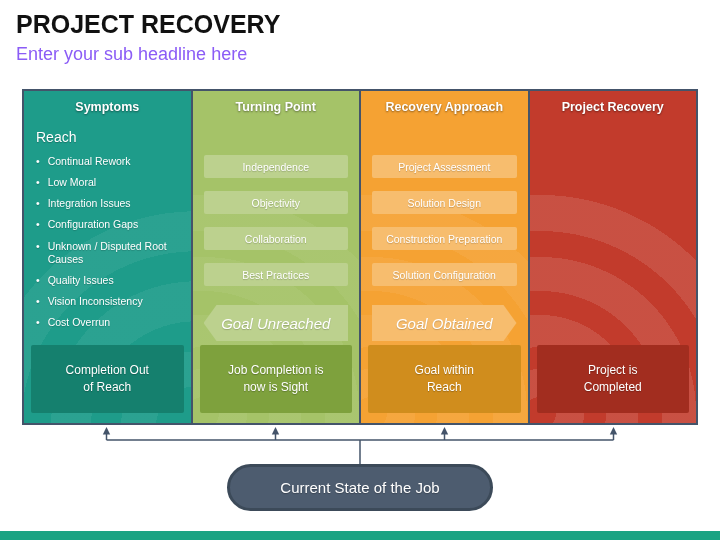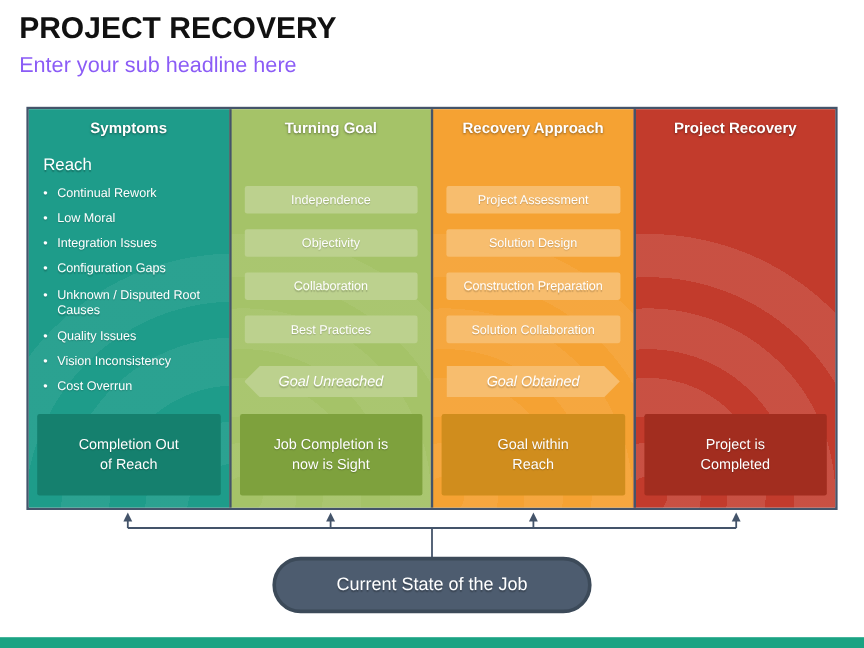--- a/index.html
+++ b/index.html
@@ -49,23 +49,23 @@
                 margin-bottom:8px; text-shadow:0 1px 1px rgba(0,0,0,.2); }
   .bullets .dot { flex:0 0 auto; }
 
   .steps { position:absolute; left:11px; right:11px; top:64px; }
   .step { height:23px; margin-bottom:13px; border-radius:2px;
           display:flex; align-items:center; justify-content:center;
           font-size:10.5px; color:#fff; text-shadow:0 1px 1px rgba(0,0,0,.2); }
   .col2 .step { background:var(--green-light); }
   .col3 .step { background:var(--orange-light); }
 
-  .goal { position:absolute; left:11px; right:11px; top:214px; height:26px;
+  .goal { position:absolute; left:11px; right:11px; top:214px; height:36px;
           display:flex; align-items:center; justify-content:center;
-          font-size:12px; font-style:italic; color:#fff;
+          font-size:15px; font-style:italic; color:#fff;
           text-shadow:0 1px 1px rgba(0,0,0,.2); }
   .col2 .goal { background:var(--green-light);
     clip-path:polygon(13px 0, 100% 0, 100% 100%, 13px 100%, 0 50%); }
   .col3 .goal { background:var(--orange-light);
     clip-path:polygon(0 0, calc(100% - 13px) 0, 100% 50%, calc(100% - 13px) 100%, 0 100%); }
 
   .status-box { position:absolute; left:7px; right:7px; bottom:10px; height:68px;
                 border-radius:2px; display:flex; align-items:center; justify-content:center;
                 text-align:center; font-size:12px; color:#fff; line-height:1.4;
                 white-space:pre-line; text-shadow:0 1px 1px rgba(0,0,0,.25); }
@@ -128,39 +128,39 @@
         <li>
             <span class="dot">•</span>
             <span>Cost Overrun</span>
           </li>
       </ul>
       <div class="status-box">Completion Out
 of Reach</div>
     </div>
 
     <div class="col col2">
-      <div class="col-header">Turning Goal</div>
+      <div class="col-header">Turning Point</div>
       <div class="steps">
         <div class="step">Independence</div>
         <div class="step">Objectivity</div>
         <div class="step">Collaboration</div>
         <div class="step">Best Practices</div>
       </div>
       <div class="goal">Goal Unreached</div>
       <div class="status-box">Job Completion is
 now is Sight</div>
     </div>
 
     <div class="col col3">
       <div class="col-header">Recovery Approach</div>
       <div class="steps">
         <div class="step">Project Assessment</div>
         <div class="step">Solution Design</div>
         <div class="step">Construction Preparation</div>
-        <div class="step">Solution Collaboration</div>
+        <div class="step">Solution Configuration</div>
       </div>
       <div class="goal">Goal Obtained</div>
       <div class="status-box">Goal within
 Reach</div>
     </div>
 
     <div class="col col4">
       <div class="col-header">Project Recovery</div>
       <div class="status-box">Project is
 Completed</div>

